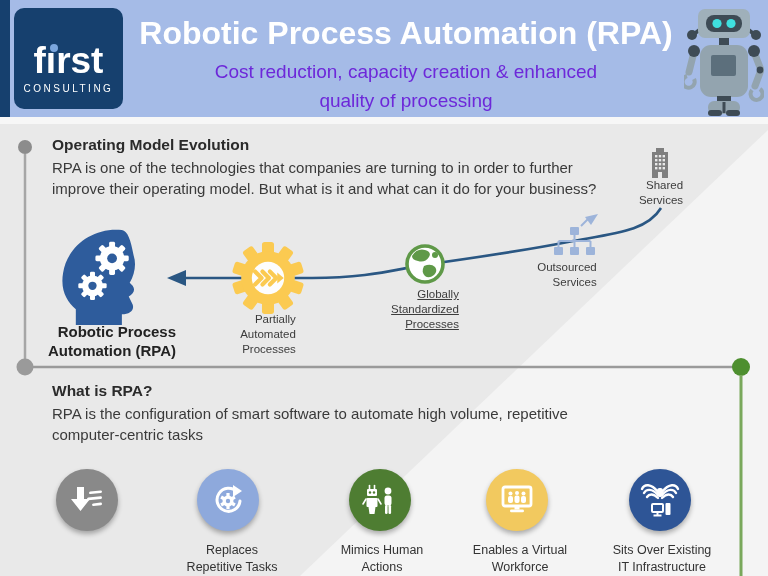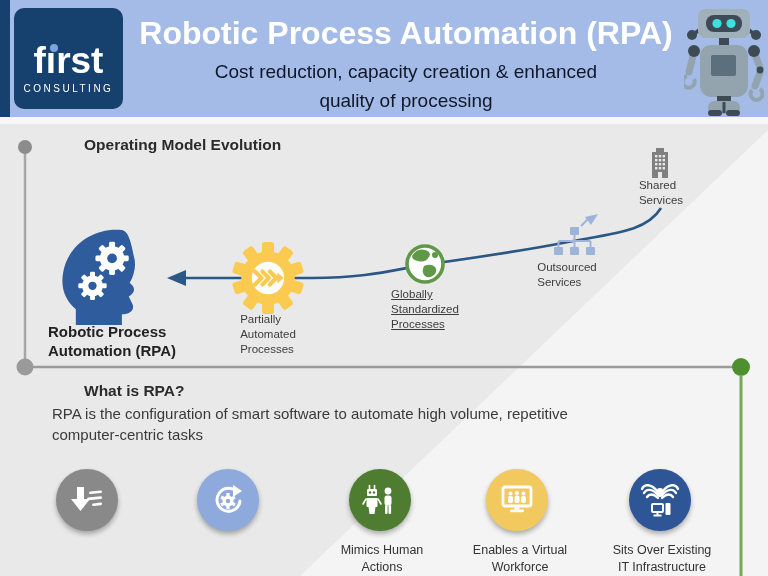--- a/index.html
+++ b/index.html
@@ -17,33 +17,33 @@
   #white-strip{position:absolute;left:0;top:117px;width:768px;height:7px;background:#f7f7f7;z-index:2;}
   #logo{position:absolute;left:14px;top:8px;width:109px;height:101px;background:#16406e;
         border-radius:10px;text-align:center;}
   .brand{position:relative;display:inline-block;margin-top:34px;color:#ffffff;
          font-size:37px;font-weight:bold;letter-spacing:0px;line-height:1;}
   .brand .idot{position:absolute;left:16px;top:2px;width:8px;height:8px;border-radius:50%;
                background:#7ba6dd;}
   .brand-sub{color:#ffffff;font-size:10px;letter-spacing:2.5px;margin-top:4px;}
   #titles{position:absolute;left:128px;top:16px;width:556px;text-align:center;color:#ffffff;}
   #main-title{font-size:32px;font-weight:bold;line-height:1.1;margin:0;}
-  #subtitle{font-size:19px;line-height:29px;margin-top:6px;color:#0f172a;white-space:pre-line;}
+  #subtitle{font-size:19px;line-height:29px;margin-top:6px;color:#6d28d9;white-space:pre-line;}
   #robot{position:absolute;left:684px;top:4px;}
 
   
-  .sec-head{position:absolute;font-size:15.5px;font-weight:bold;color:#2b2b2b;z-index:4;margin-left:32px;}
+  .sec-head{position:absolute;font-size:15.5px;font-weight:bold;color:#2b2b2b;z-index:4;}
   .sec-body{position:absolute;font-size:15px;line-height:1.4;color:#3a3a3a;z-index:4;}
   #op-head{left:52px;top:136px;}
   #op-body{left:52px;top:157px;width:566px;}
   #rpa-head{left:52px;top:382px;}
   #rpa-body{left:52px;top:403px;width:580px;}
 
   
-  .stage-label{position:absolute;z-index:4;text-align:left;font-size:11.5px;line-height:15px;
+  .stage-label{position:absolute;z-index:4;text-align:right;font-size:11.5px;line-height:15px;
                color:#3c3c3c;white-space:pre-line;transform:translateX(-50%);}
   #lbl-shared{left:661px;top:178px;}
   #lbl-outsourced{left:567px;top:260px;}
   #lbl-global{left:425px;top:287px;text-decoration:underline;}
   #lbl-partial{left:268px;top:312px;}
   #lbl-rpa{left:112px;top:322px;font-size:15px;font-weight:bold;line-height:19px;color:#222;}
   .stage-icon{position:absolute;z-index:4;}
   #icon-head{left:56px;top:227px;}
   #icon-gear{left:231px;top:241px;}
   #icon-globe{left:404px;top:243px;}
@@ -132,20 +132,21 @@
 
       <rect x="33" y="92" width="14" height="7" fill="#3e4b55"></rect>
       <rect x="24" y="97" width="32" height="13" rx="6" fill="#93a4af"></rect>
       <line x1="40" y1="98" x2="40" y2="109" stroke="#3e4b55" stroke-width="3"></line>
       <rect x="24" y="106" width="14" height="6" rx="3" fill="#3e4b55"></rect>
       <rect x="42" y="106" width="14" height="6" rx="3" fill="#3e4b55"></rect>
     </svg>
   </div>
 
   <div id="op-head" class="sec-head">Operating Model Evolution</div>
+  <div id="op-body" class="sec-body">RPA is one of the technologies that companies are turning to in order to further improve their operating model. But what is it and what can it do for your business?</div>
 
   <svg id="icon-head" class="stage-icon" width="120" height="98" viewBox="0 0 120 100">
     <path d="M66,3 C36,0 10,20 6,47 C3,65 10,76 19,84 L19,100 L66,100 L66,89 C74,89 79,85 77,79 L73,71 C78,68 80,64 77,60 L74,57 C79,48 81,38 78,29 C75,13 72,4 66,3 Z" fill="#2e5c9c"></path>
     <g transform="translate(56,32)">
       <g fill="#ffffff">
         <rect x="-3" y="-17" width="6" height="8" rx="1.5"></rect>
         <rect x="-3" y="-17" width="6" height="8" rx="1.5" transform="rotate(45)"></rect>
         <rect x="-3" y="-17" width="6" height="8" rx="1.5" transform="rotate(90)"></rect>
         <rect x="-3" y="-17" width="6" height="8" rx="1.5" transform="rotate(135)"></rect>
         <rect x="-3" y="-17" width="6" height="8" rx="1.5" transform="rotate(180)"></rect>
@@ -331,20 +332,22 @@
         <path d="M22,18 C27,13 31,14 33,17"></path>
       </g>
       <rect x="17" y="8" width="6" height="9" rx="2.5" fill="#ffffff"></rect>
       <rect x="12" y="24" width="11" height="8" rx="1" fill="none" stroke="#ffffff" stroke-width="2"></rect>
       <line x1="17.5" y1="32" x2="17.5" y2="35" stroke="#ffffff" stroke-width="2"></line>
       <line x1="13.5" y1="35.5" x2="21.5" y2="35.5" stroke="#ffffff" stroke-width="2"></line>
       <rect x="25.5" y="23" width="5" height="12" rx="1" fill="#ffffff"></rect>
     </svg>
   </div>
 
+  <div id="fl-1" class="feature-label">Replaces
+Repetitive Tasks</div>
   <div id="fl-2" class="feature-label">Mimics Human
 Actions</div>
   <div id="fl-4" class="feature-label">Sits Over Existing
 IT Infrastructure</div>
   <div id="fl-3" class="feature-label">Enables a Virtual
 Workforce</div>
 
 </div>
 
 </body></html>

